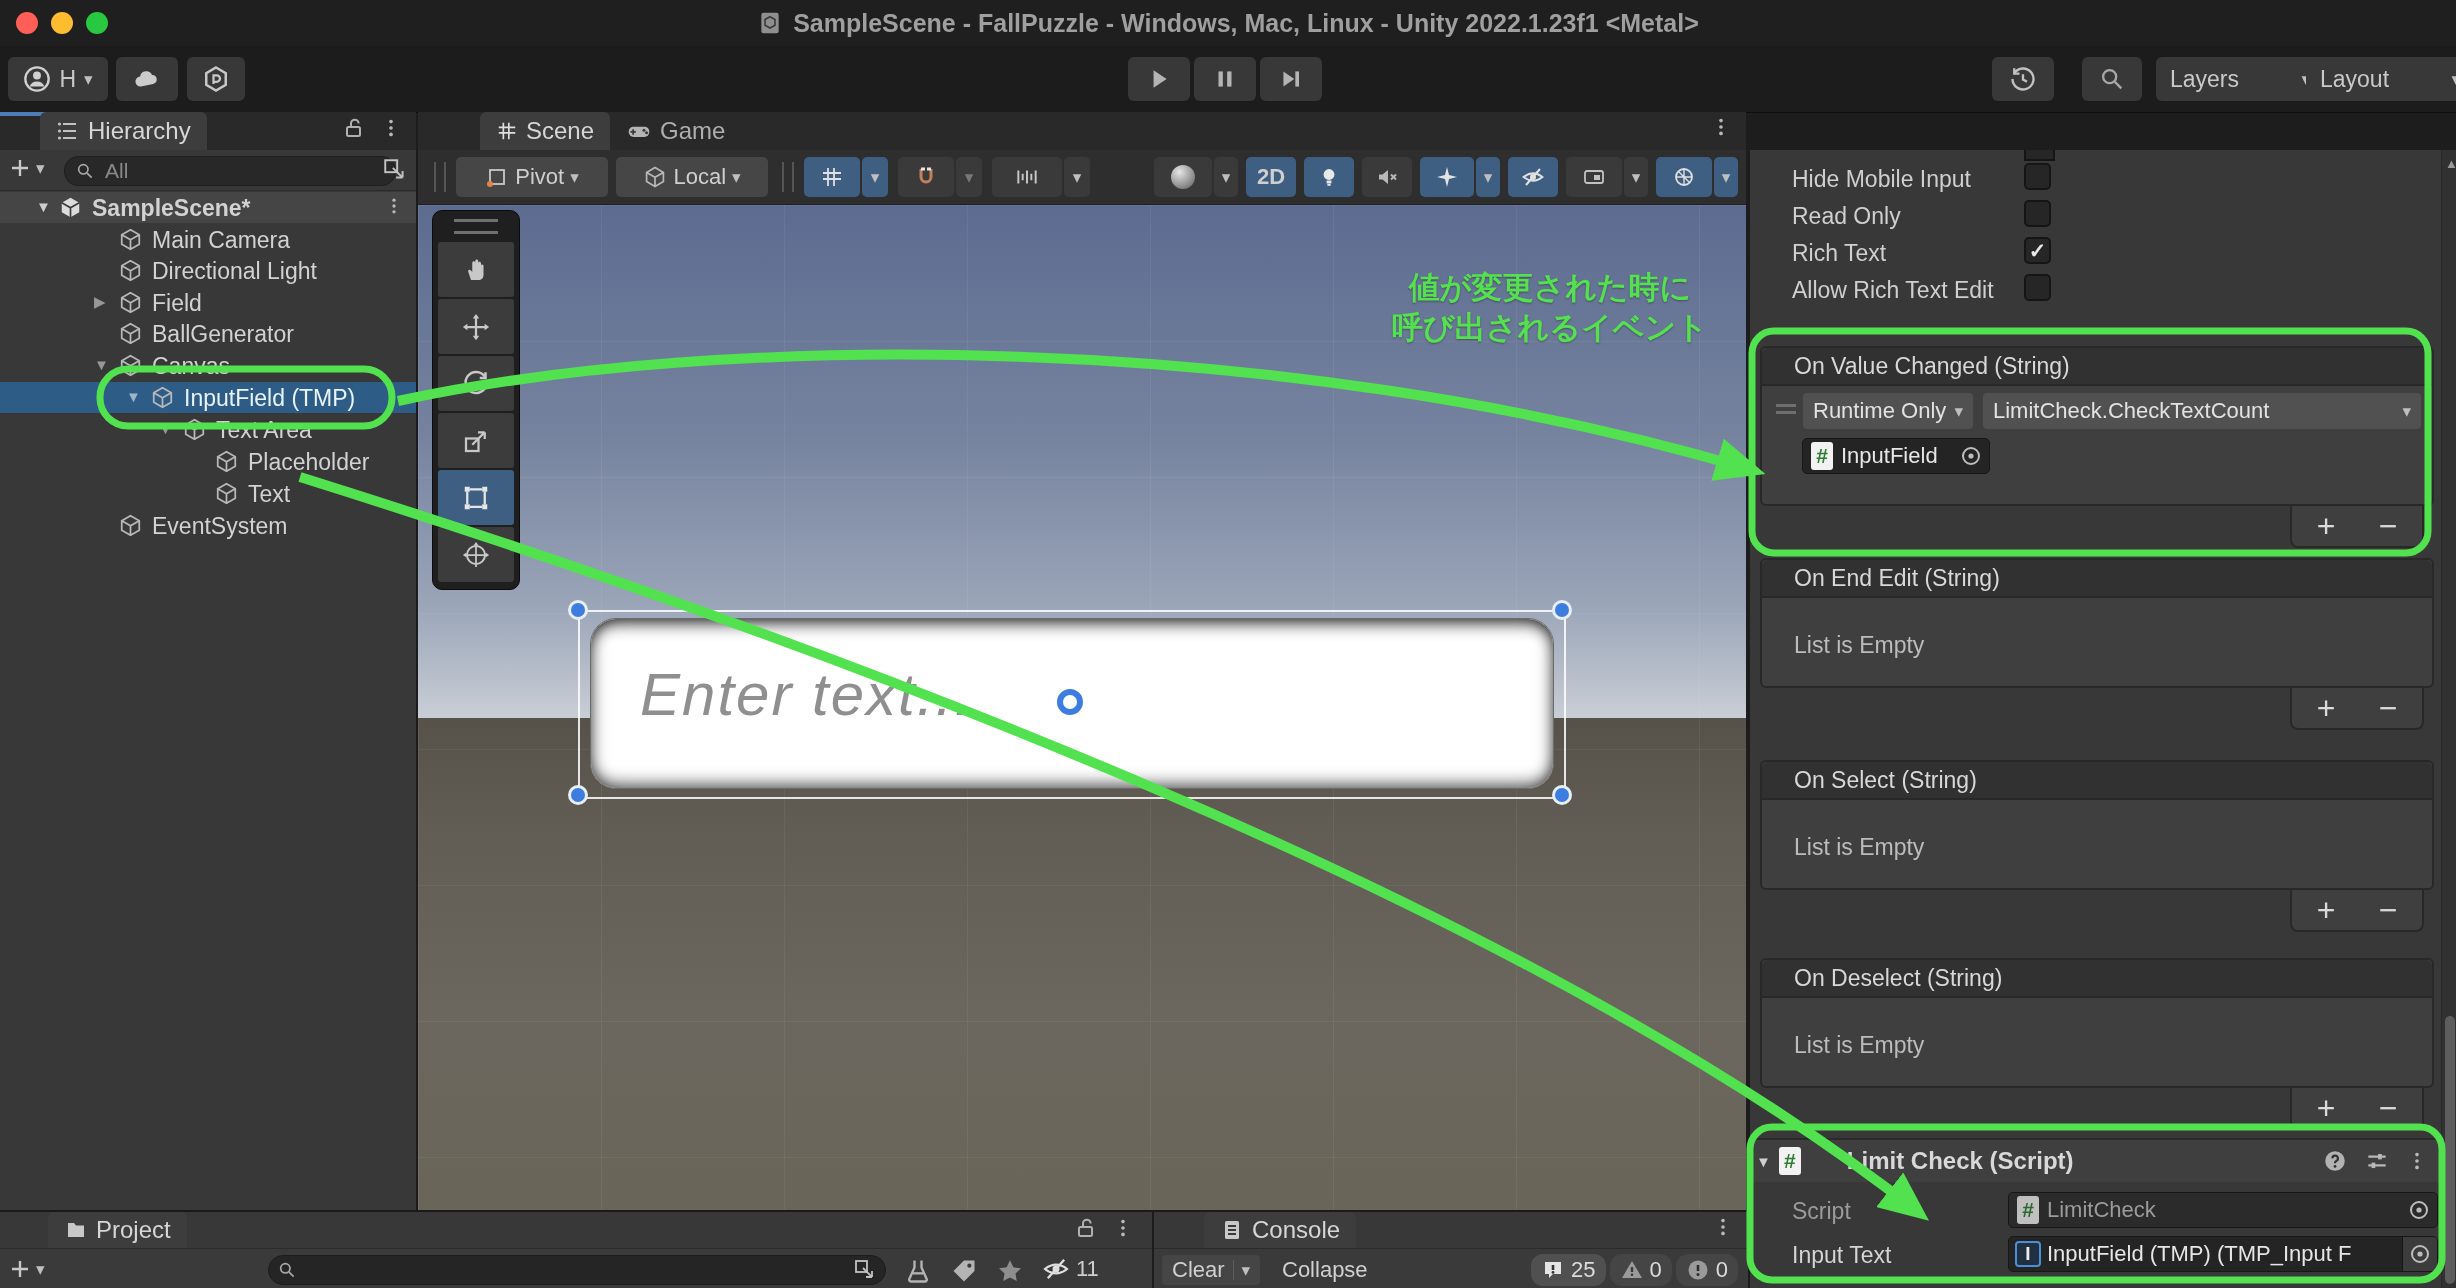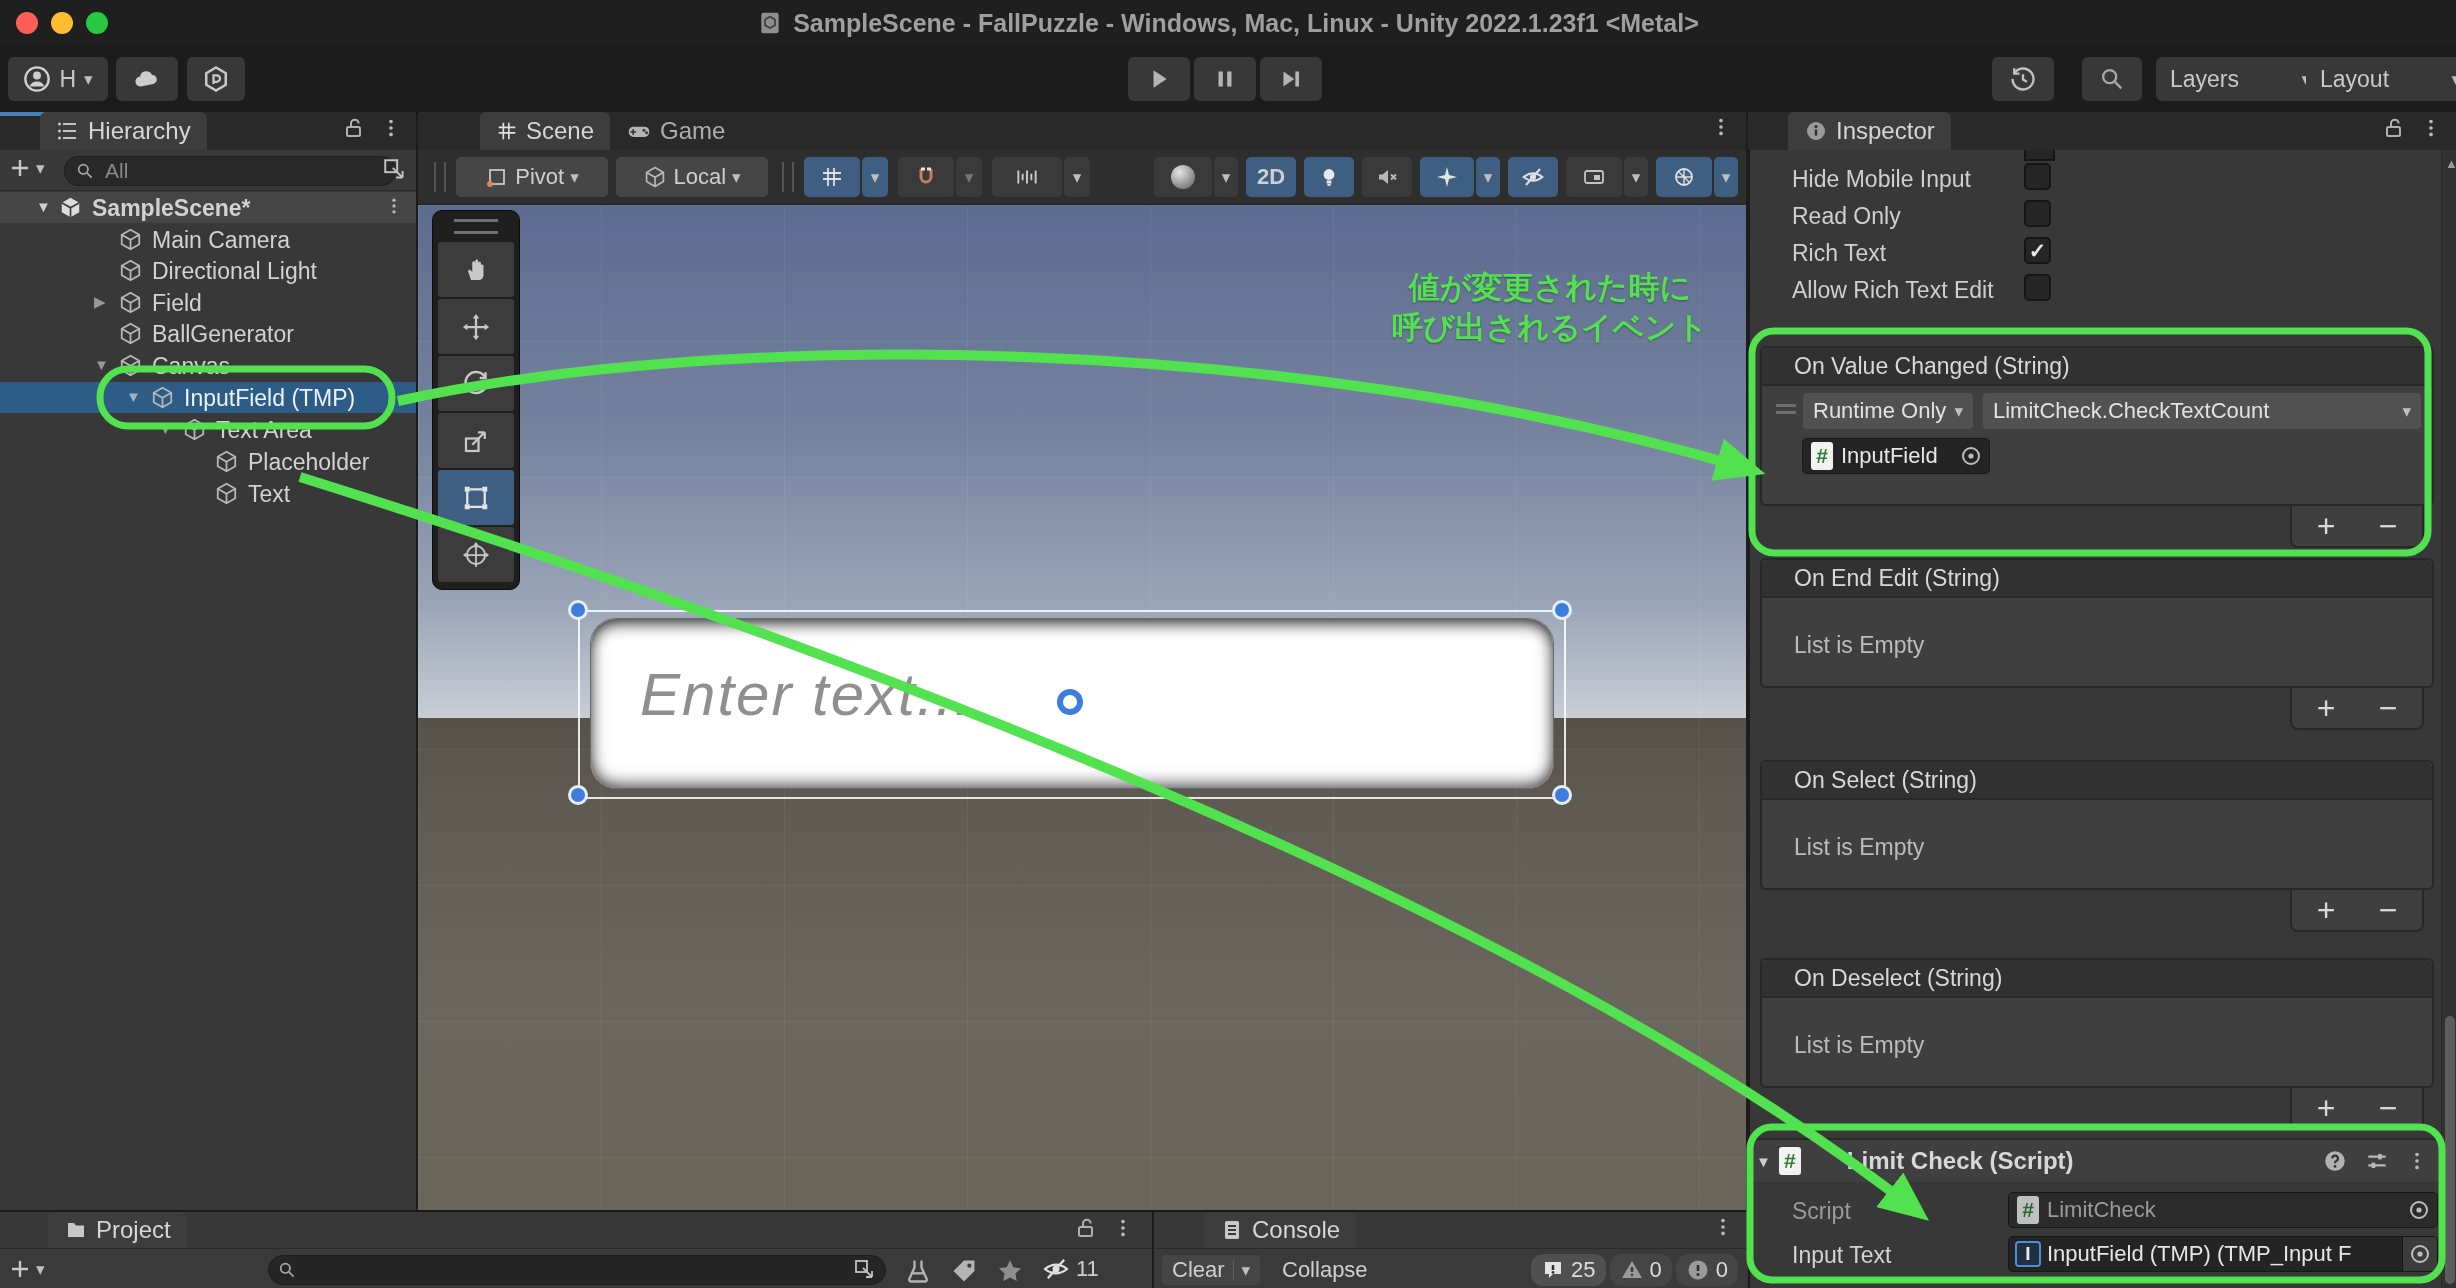--- a/index.html
+++ b/index.html
@@ -406,42 +406,20 @@
     </div>
     <div class="striptools" style="right:14px">
       <span class="ic">
           <svg width="22" height="22">
             <use href="#i-kebab"></use>
           </svg>
         </span>
     </div>
   </div>
 
-  <div class="abs tabstrip" style="left:1748px;width:708px">
-    <div class="tab active" style="left:0">
-      <span class="ic">
-          <svg width="24" height="24">
-            <use href="#i-info"></use>
-          </svg>
-        </span>
-      <span>Inspector</span>
-    </div>
-    <div class="striptools" style="right:14px">
-      <span class="ic">
-          <svg width="24" height="24">
-            <use href="#i-lock"></use>
-          </svg>
-        </span>
-      <span class="ic">
-          <svg width="22" height="22">
-            <use href="#i-kebab"></use>
-          </svg>
-        </span>
-    </div>
-  </div>
 
   <div class="abs hierarchy">
     <div class="hsearchrow">
       <div style="position:absolute;left:8px;top:6px;display:flex;align-items:center;gap:4px">
         <span class="ic">
             <svg width="24" height="24">
               <use href="#i-plus"></use>
             </svg>
           </span>
         <span class="caret">▾</span>
@@ -543,20 +521,28 @@
         </span>
       <span class="lbl" style="left:216px">Text Area</span>
     </div>
     <div class="hrow" style="top:328px">
       <span class="ic cubepos" style="left:214px">
           <svg width="25" height="25">
             <use href="#i-cube"></use>
           </svg>
         </span>
       <span class="lbl" style="left:248px">Text</span>
+    </div>
+    <div class="hrow" style="top:360px">
+      <span class="ic cubepos" style="left:118px">
+          <svg width="25" height="25">
+            <use href="#i-cube"></use>
+          </svg>
+        </span>
+      <span class="lbl" style="left:152px">EventSystem</span>
     </div>
   </div>
 
   <div class="abs scenepanel">
     <div class="scenetb">
       <span class="grip"></span>
       <div class="stbtn" style="width:152px;margin-left:4px">
         <span class="ic">
             <svg width="24" height="24" viewBox="0 0 24 24">
               <rect x="5" y="5" width="14" height="14" fill="none" stroke="#c8c8c8" stroke-width="1.8"></rect>

